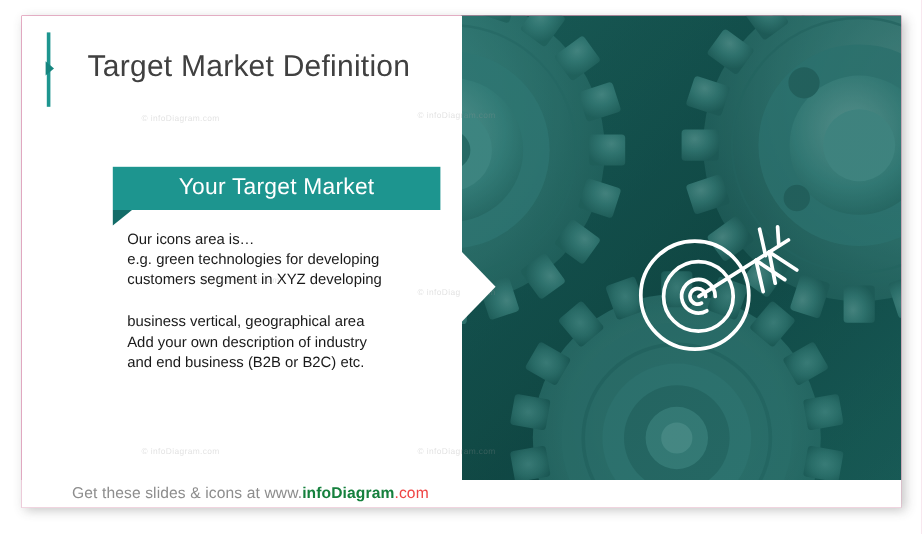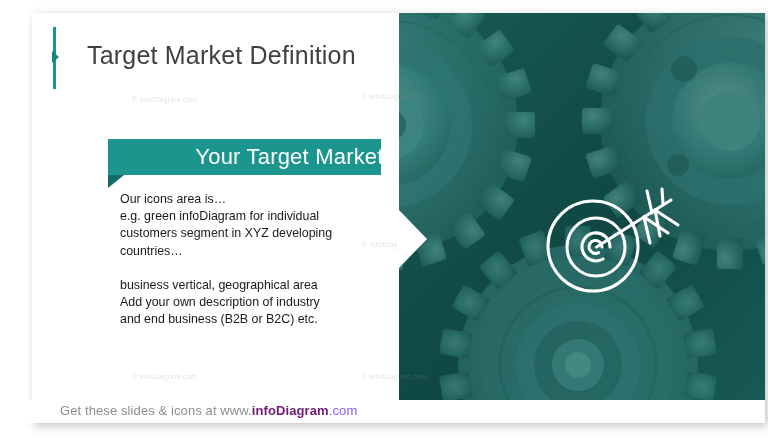--- a/index.html
+++ b/index.html
@@ -15,21 +15,21 @@
   #slide-root {
     position: relative;
     width: 768px;
     height: 445px;
     background: #ffffff;
   }
 
   
   .slide-canvas {
     position: absolute;
-    left: 32px;
+    left: 18px;
     top: 13px;
     width: 733px;
     height: 410px;
     background: #be185d;
     box-shadow: 3px 3px 9px rgba(60,60,60,0.30);
     overflow: hidden;
   }
 
   
   .photo-panel {
@@ -116,24 +116,23 @@
     background: #1d958f;
   }
   .ribbon-label {
     position: absolute;
     left: 0; top: 0;
     width: 273px; height: 36px;
     display: flex;
     align-items: center;
     justify-content: center;
     color: #ffffff;
-    font-size: 22px;
+    font-size: 19px;
     font-weight: 400;
     letter-spacing: 0.2px;
-    padding-left: 45px;
   }
   .ribbon-fold {
     position: absolute;
     left: 76px;
     top: 162px;
     width: 0; height: 0;
     border-left: 16px solid #136c68;
     border-bottom: 13px solid transparent;
   }
 
@@ -171,22 +170,22 @@
   }
   .footer-text {
     position: absolute;
     left: 42px;
     top: 3px;
     font-size: 13px;
     color: #8d8d8d;
     letter-spacing: 0.1px;
     font-family: "Liberation Sans", sans-serif;
   }
-  .footer-text b { color: #701a75; font-weight: 700; }
-  .footer-text .dotcom { color: #8b5cf6; }
+  .footer-text b { color: #15803d; font-weight: 700; }
+  .footer-text .dotcom { color: #ef4444; }
 
   
   .footer-band {
     position: absolute;
     left: 0px;
     top: 387px;
     width: 733px;
     height: 23px;
     background: #ffffff;
   }
@@ -372,23 +371,22 @@
 
       <div class="slide-title">Target Market Definition</div>
 
       <div class="ribbon">
         <div class="ribbon-label">Your Target Market</div>
       </div>
       <div class="ribbon-fold"></div>
 
       <div class="body-block">
         <p>Our icons area is…</p>
-        <p>e.g. green infoDiagram for individual</p>
+        <p>e.g. green technologies for developing</p>
         <p>customers segment in XYZ developing</p>
-        <p>countries…</p>
         <div class="gap"></div>
         <p>business vertical, geographical area</p>
         <p>Add your own description of industry</p>
         <p>and end business (B2B or B2C) etc.</p>
       </div>
 
       <div class="wm wm-light" style="left:100px; top:83px;">© infoDiagram.com</div>
       <div class="wm wm-light" style="left:150px; top:218px;">© infoDiagram.com</div>
       <div class="wm wm-light" style="left:100px; top:360px;">© infoDiagram.com</div>
       <div class="wm wm-light" style="left:330px; top:80px;">© infoDiagram.com</div>

